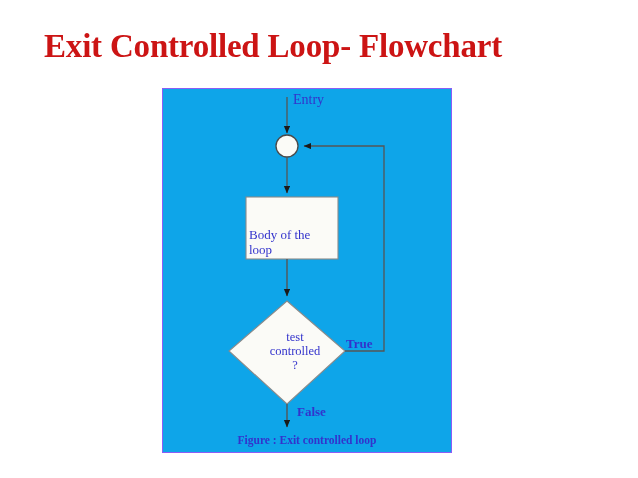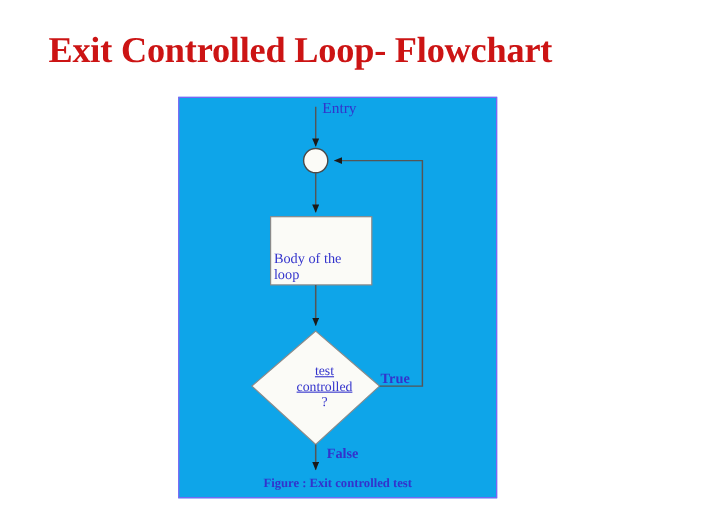--- a/index.html
+++ b/index.html
@@ -86,21 +86,20 @@
   }
 
   #diamond-text {
     left: 74px;
     top: 241px;
     width: 116px;
     text-align: center;
     font-size: 12.5px;
   }
   #diamond-text .u {
-    text-decoration: underline;
   }
 
   #label-true {
     left: 183px;
     top: 248px;
     font-size: 13px;
     font-weight: bold;
     text-align: right;
   }
 
@@ -168,16 +167,16 @@
     <div class="fc-label" id="diamond-text">
       <span class="u">test</span><br>
       <span class="u">controlled</span><br>
       <span>?</span>
     </div>
 
     <div class="fc-label" id="label-true">True</div>
 
     <div class="fc-label" id="label-false">False</div>
 
-    <div id="figure-caption">Figure : Exit controlled test</div>
+    <div id="figure-caption">Figure : Exit controlled loop</div>
 
   </div>
 </div>
 
 </body></html>

